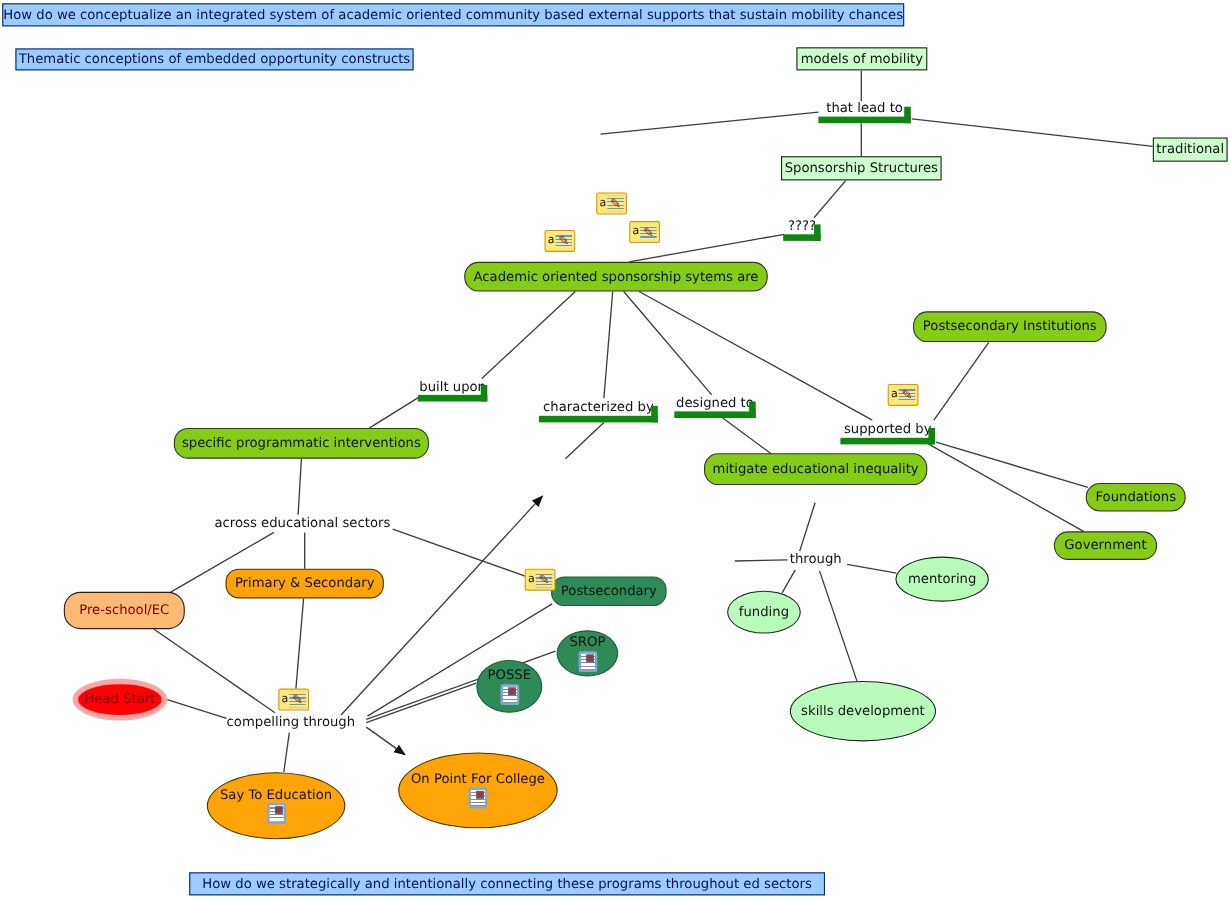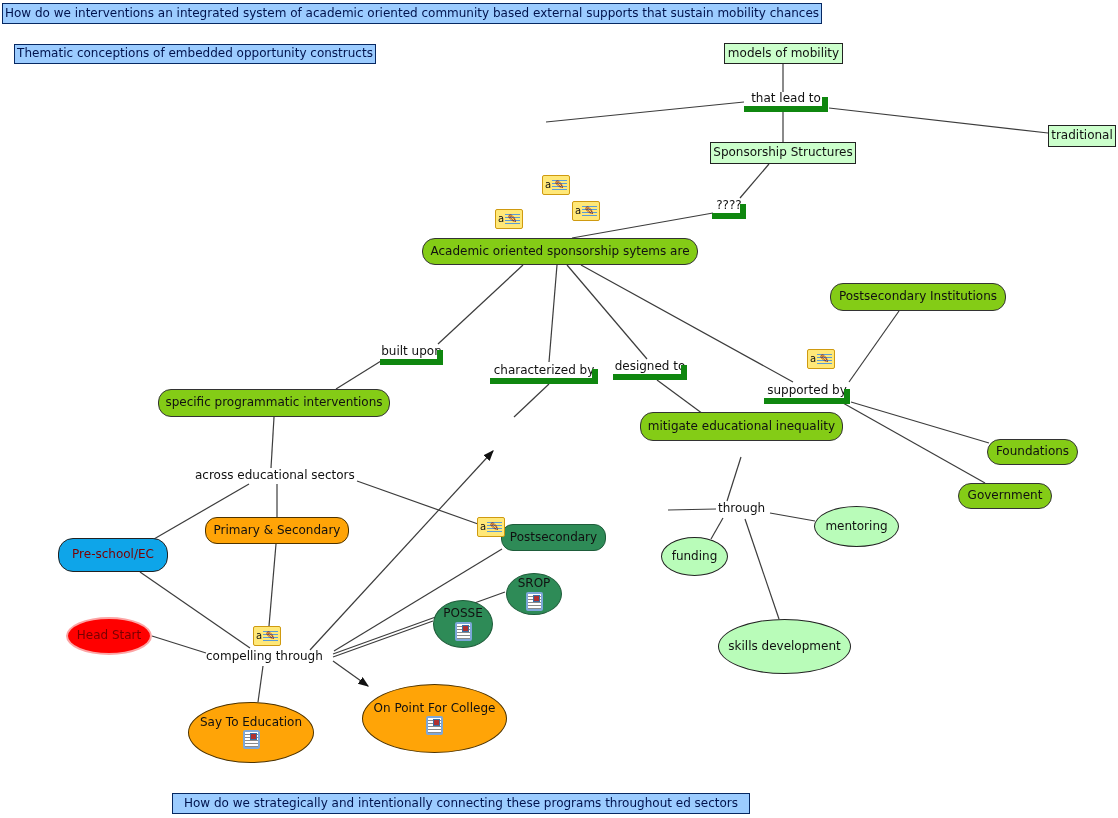--- a/index.html
+++ b/index.html
@@ -12,26 +12,26 @@
 
   .node{
     position:absolute;z-index:1;display:flex;flex-direction:column;
     align-items:center;justify-content:center;
     font-size:12px;color:#111;white-space:nowrap;box-sizing:border-box;
     line-height:1.15;
   }
   .rect-blue{background:#9cccff;border:1px solid #062862;color:#00134d;}
   .rect-green{background:#ccffcc;border:1px solid #222;}
   .round-white{background:#84cc16;border:1px solid #333;border-radius:13px;}
-  .round-red{background:#0ea5e9;border:1px solid #222;border-radius:15px;color:#7a0000;justify-content:center;}
+  .round-red{background:#fdba74;border:1px solid #222;border-radius:15px;color:#7a0000;justify-content:center;}
   .round-orange{background:#ffa407;border:1px solid #4d3300;border-radius:12px;}
   .round-dkgreen{background:#2e8b57;border:1px solid #1e5c3a;border-radius:12px;}
   .ell{border-radius:50%;}
   .ell-pale{background:#b9fcb9;border:1px solid #222;}
-  .ell-red{background:#ff0000;border:2px solid #fca5a5;color:#7a0000;}
+  .ell-red{background:#ff0000;border:5px solid #fca5a5;color:#7a0000;}
   .ell-orange{background:#ffa407;border:1px solid #4d3300;}
   .ell-dkgreen{background:#2e8b57;border:1px solid #1e5c3a;}
 
   .lp{position:absolute;z-index:1;font-size:12px;color:#111;white-space:nowrap;}
   .lp .lp-text{display:block;text-align:center;}
   .lp-bar{position:relative;height:6px;background:#0f870f;margin-top:1px;}
   .lp-bar::after{content:"";position:absolute;right:0;bottom:0;width:6px;height:15px;background:#0f870f;}
   .plain{position:absolute;z-index:1;font-size:12px;color:#111;white-space:nowrap;}
 
   
@@ -101,21 +101,21 @@
     <line x1="152" y1="636" x2="206" y2="653"></line>
     <line x1="263" y1="666" x2="258" y2="702"></line>
     <line x1="333" y1="661" x2="368" y2="686" marker-end="url(#arr)"></line>
     <line x1="310" y1="650" x2="493" y2="451" marker-end="url(#arr)"></line>
     <line x1="333" y1="657" x2="433" y2="621"></line>
     <line x1="333" y1="654" x2="505" y2="592"></line>
     <line x1="334" y1="651" x2="502" y2="549"></line>
   </svg>
 
   <div class="node rect-blue" style="left:2px;top:3px;width:820px;height:21px">
-    <span>How do we interventions an integrated system of academic oriented community based external supports that sustain mobility chances</span>
+    <span>How do we conceptualize an integrated system of academic oriented community based external supports that sustain mobility chances</span>
   </div>
   <div class="node rect-blue" style="left:172px;top:793px;width:578px;height:21px">
     <span>How do we strategically and intentionally connecting these programs throughout ed sectors</span>
   </div>
   <div class="node rect-blue" style="left:14px;top:44px;width:362px;height:20px">
     <span>Thematic conceptions of embedded opportunity constructs</span>
   </div>
 
   <div class="node rect-green" style="left:724px;top:43px;width:119px;height:21px">
     <span>models of mobility</span>

